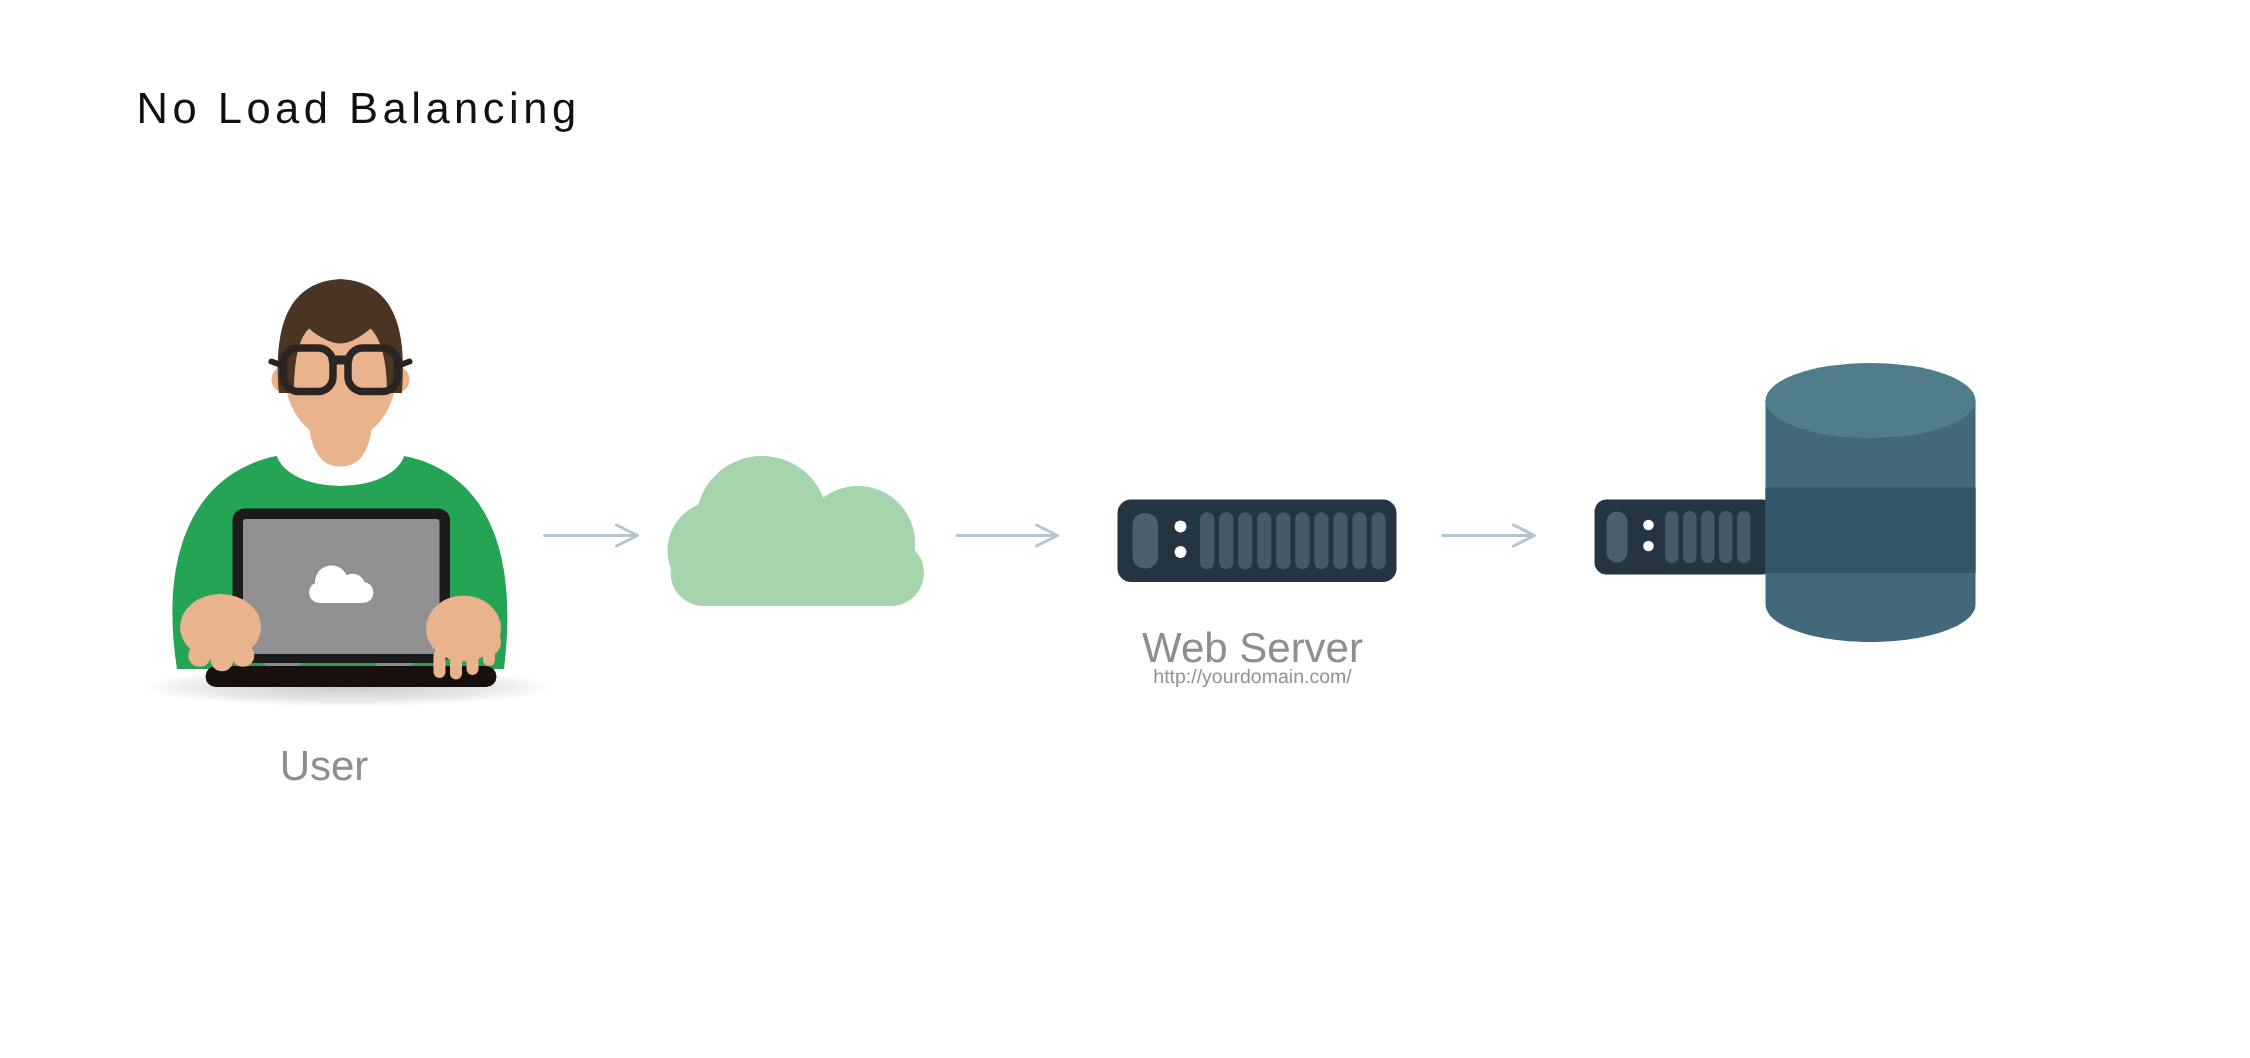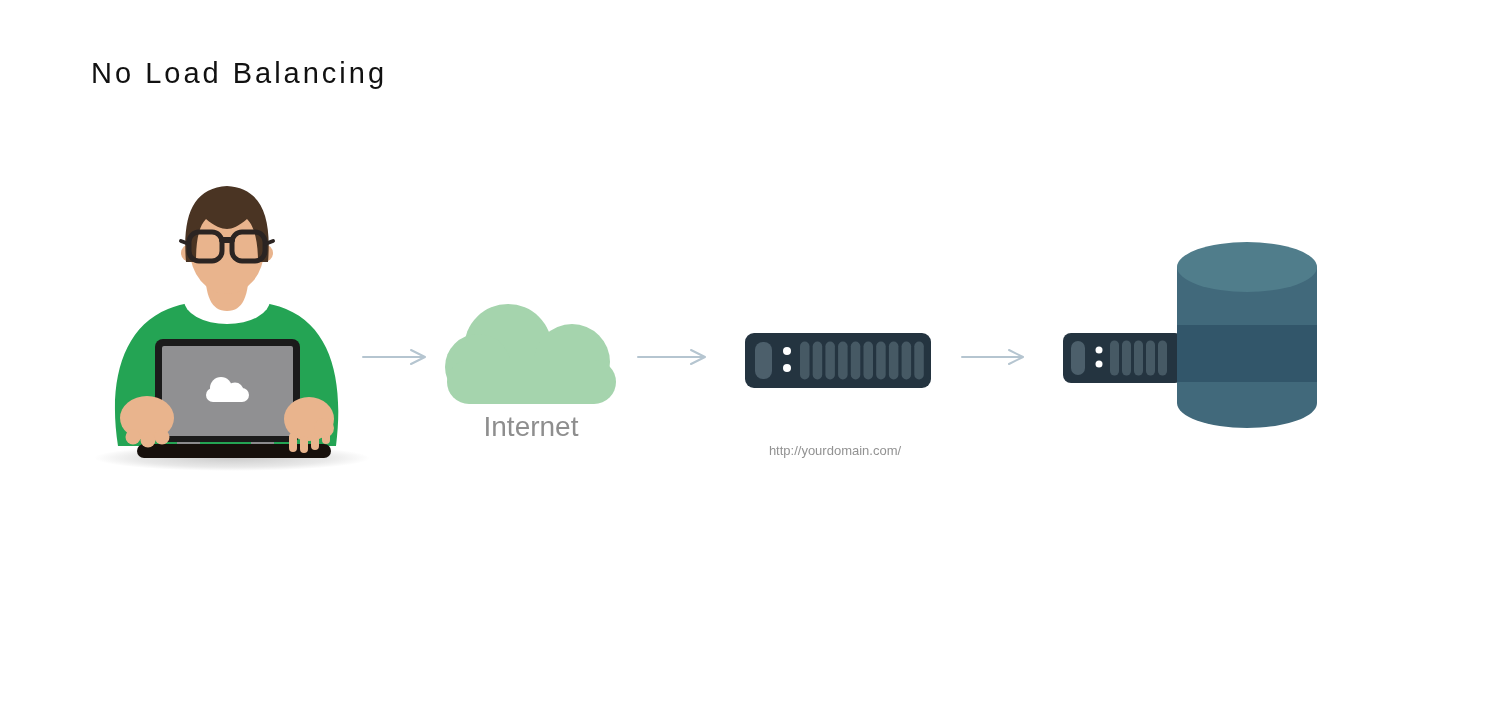--- a/index.html
+++ b/index.html
@@ -172,19 +172,20 @@
 
       <path d="M1177,267 L1177,403 C1177,416.8 1208.3,428 1247,428
                C1285.7,428 1317,416.8 1317,403 L1317,267 Z" fill="#41697b"></path>
       <rect x="1177" y="325" width="140" height="57" fill="#32566a"></rect>
       <ellipse cx="1247" cy="267" rx="70" ry="25" fill="#507d8b"></ellipse>
     </g>
   </svg>
 
   <div class="txt title">No Load Balancing</div>
 
+  <div class="txt node-label label-user">User</div>
 
-  <div class="txt node-label label-internet">Internet</div>
 
+  <div class="txt node-label label-webserver">Web Server</div>
 
   <div class="txt node-sub">http://yourdomain.com/</div>
 
 </div>
 
 </body></html>

